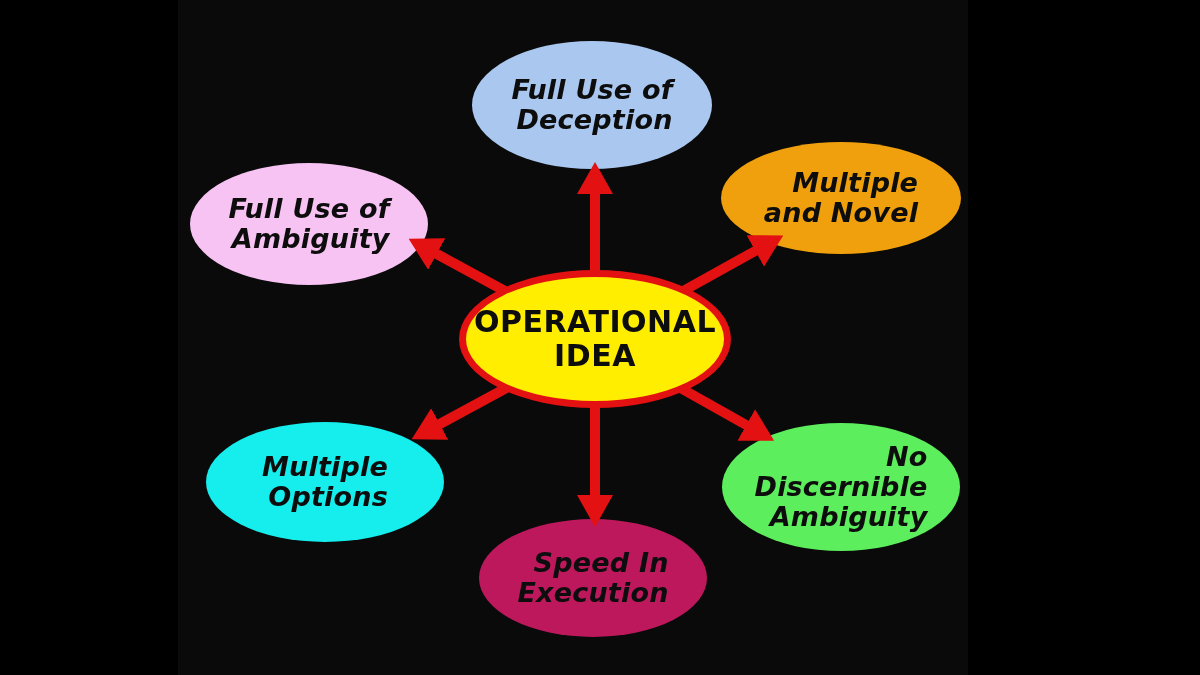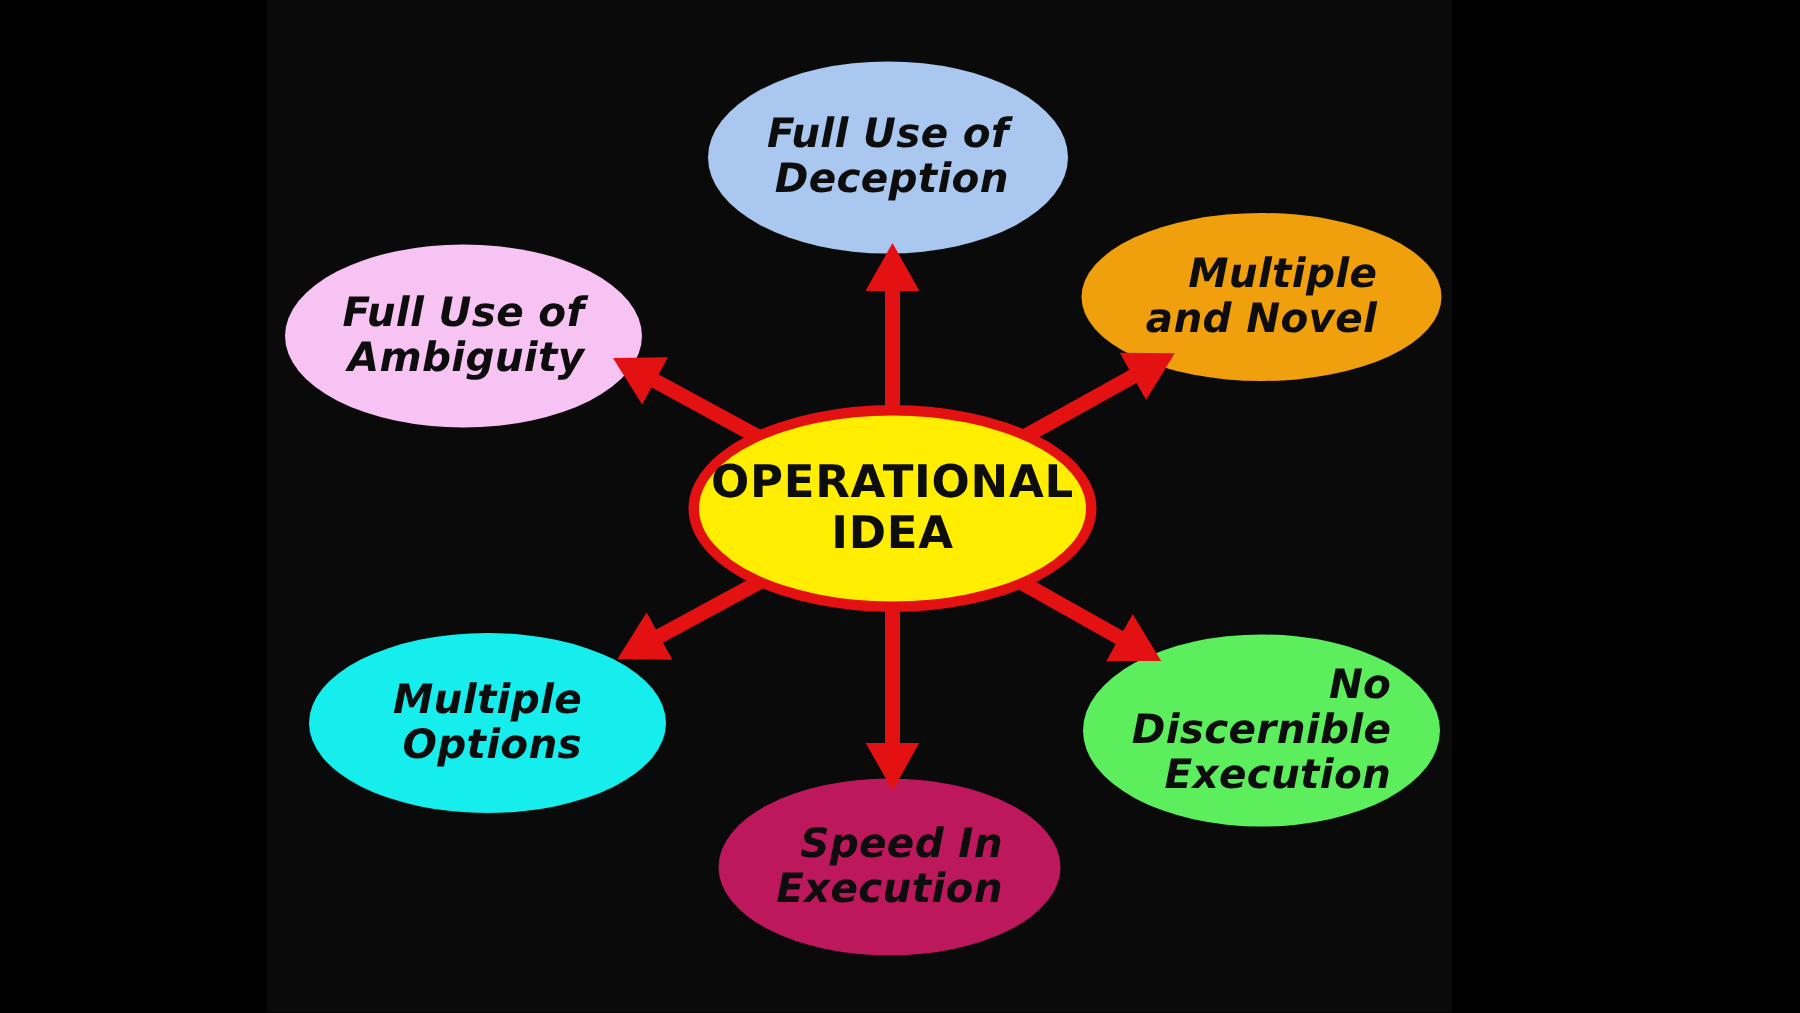--- a/index.html
+++ b/index.html
@@ -97,21 +97,21 @@
   </div>
 
   <div class="node" id="node-creative" style="background: rgb(240, 160, 12);">
     <span class="label">Multiple
 and Novel</span>
   </div>
 
   <div class="node" id="node-patterns" style="background: rgb(92, 238, 92);">
     <span class="label">No
 Discernible
-Execution</span>
+Ambiguity</span>
   </div>
 
   <div class="node" id="node-speed" style="background: #be185d;">
     <span class="label">Speed In
 Execution</span>
   </div>
 
   <div class="node" id="node-options" style="background: rgb(22, 237, 237);">
     <span class="label">Multiple
 Options</span>

